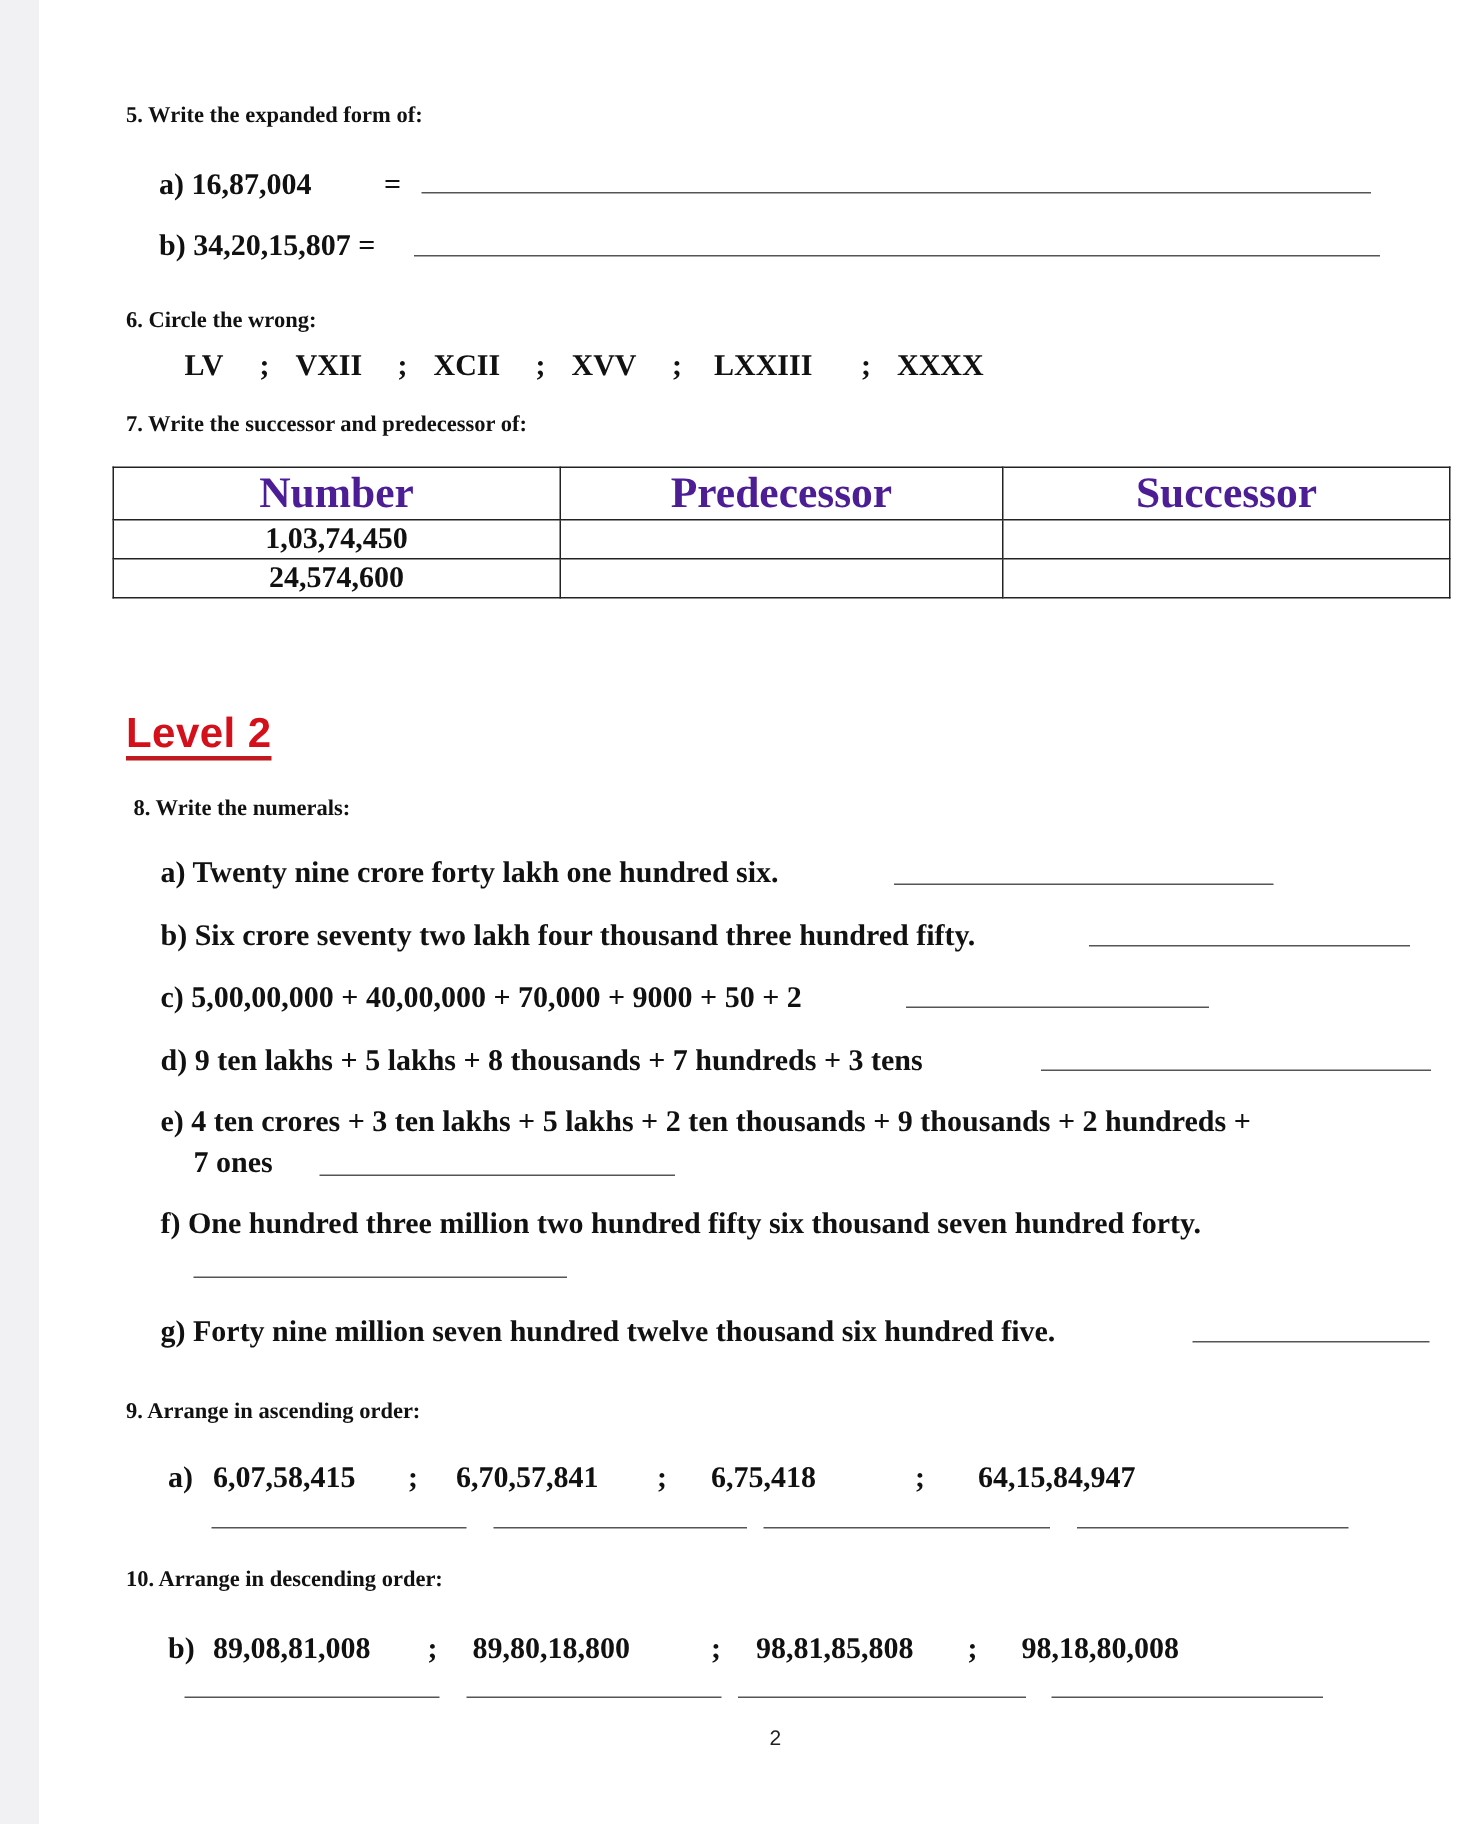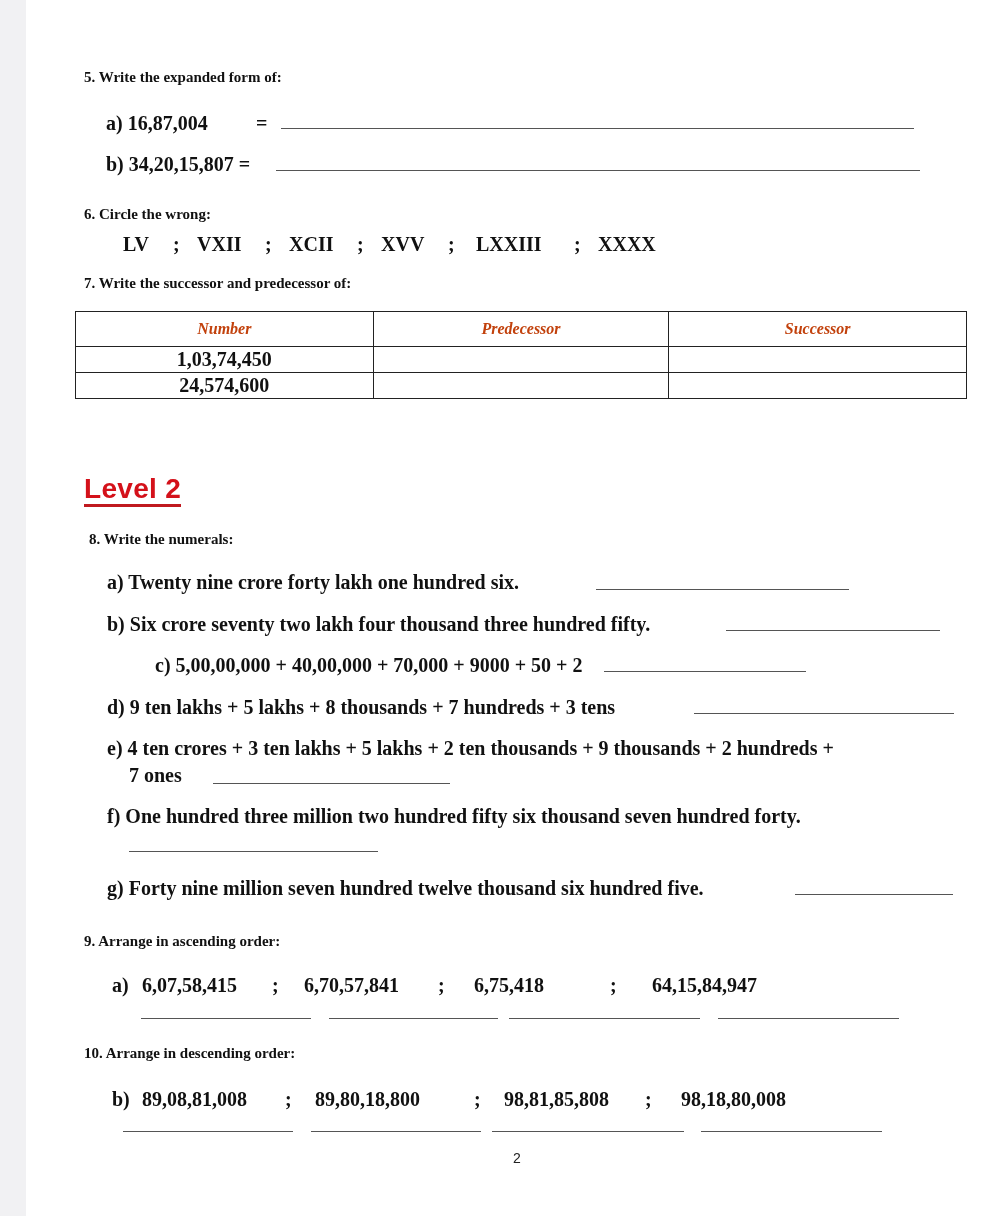--- a/index.html
+++ b/index.html
@@ -11,21 +11,21 @@
   }
   .margin-strip { position: absolute; left: 0; top: 0; width: 26px; height: 1216px; background: #f1f1f3; }
   .t { position: absolute; font-weight: bold; font-size: 20px; white-space: nowrap; line-height: 1; }
   .line { position: absolute; height: 0; border-top: 1.5px solid #555; }
   .hdr { font-size: 15px; }
   table.sp {
     position: absolute; left: 75px; top: 311px; width: 892px;
     border-collapse: collapse;
   }
   table.sp th, table.sp td { border: 1.5px solid #222; padding: 0; text-align: center; font-weight: bold; }
-  table.sp th { color: #c2410c; font-size: 16px; height: 34px; font-style: italic; }
+  table.sp th { color: #4c1d95; font-size: 29px; height: 34px; }
   table.sp td { font-size: 20px; height: 25px; line-height: 25px; }
   .level {
     position: absolute; left: 84px; top: 475px;
     font-family: "Liberation Sans", "DejaVu Sans", sans-serif;
     font-weight: bold; font-size: 28px; color: #d4111a;
     border-bottom: 3px solid #c0191f; line-height: 1; padding-bottom: 1px;
     letter-spacing: 0.3px;
   }
   .pagenum { position: absolute; left: 513px; top: 1150px; font-family: "Liberation Sans", "DejaVu Sans", sans-serif; font-size: 14px; color: #222; }
 </style>
@@ -80,21 +80,21 @@
 </tbody>
   </table>
 
 <div class="level">Level 2</div>
 
 <div class="t hdr" style="left:89px;top:532px;">8. Write the numerals:</div>
 <div class="t" style="left:107px;top:572px;">a) Twenty nine crore forty lakh one hundred six.</div>
 <div class="line" style="left:596px;top:589px;width:253px;"></div>
 <div class="t" style="left:107px;top:614px;">b) Six crore seventy two lakh four thousand three hundred fifty.</div>
 <div class="line" style="left:726px;top:630px;width:214px;"></div>
-<div class="t" style="left:107px;top:655px;margin-left:48px;">c) 5,00,00,000 + 40,00,000 + 70,000  + 9000 + 50 + 2</div>
+<div class="t" style="left:107px;top:655px;">c) 5,00,00,000 + 40,00,000 + 70,000  + 9000 + 50 + 2</div>
 <div class="line" style="left:604px;top:671px;width:202px;"></div>
 <div class="t" style="left:107px;top:697px;">d) 9 ten lakhs + 5 lakhs + 8 thousands + 7 hundreds + 3 tens</div>
 <div class="line" style="left:694px;top:713px;width:260px;"></div>
 <div class="t" style="left:107px;top:738px;">e) 4 ten crores + 3 ten lakhs + 5 lakhs + 2 ten thousands + 9 thousands + 2 hundreds +</div>
 <div class="t" style="left:129px;top:765px;">7 ones</div>
 <div class="line" style="left:213px;top:783px;width:237px;"></div>
 <div class="t" style="left:107px;top:806px;">f)  One hundred three million two hundred fifty six thousand seven hundred forty.</div>
 <div class="line" style="left:129px;top:851px;width:249px;"></div>
 <div class="t" style="left:107px;top:878px;">g)  Forty nine million seven hundred twelve thousand six hundred five.</div>
 <div class="line" style="left:795px;top:894px;width:158px;"></div>

